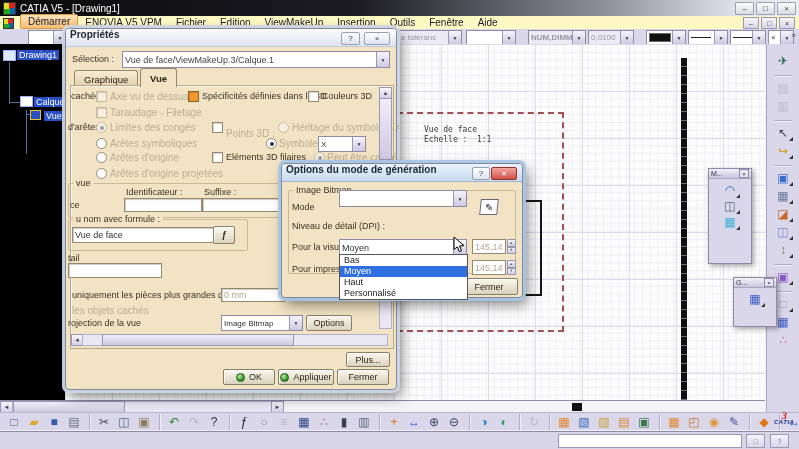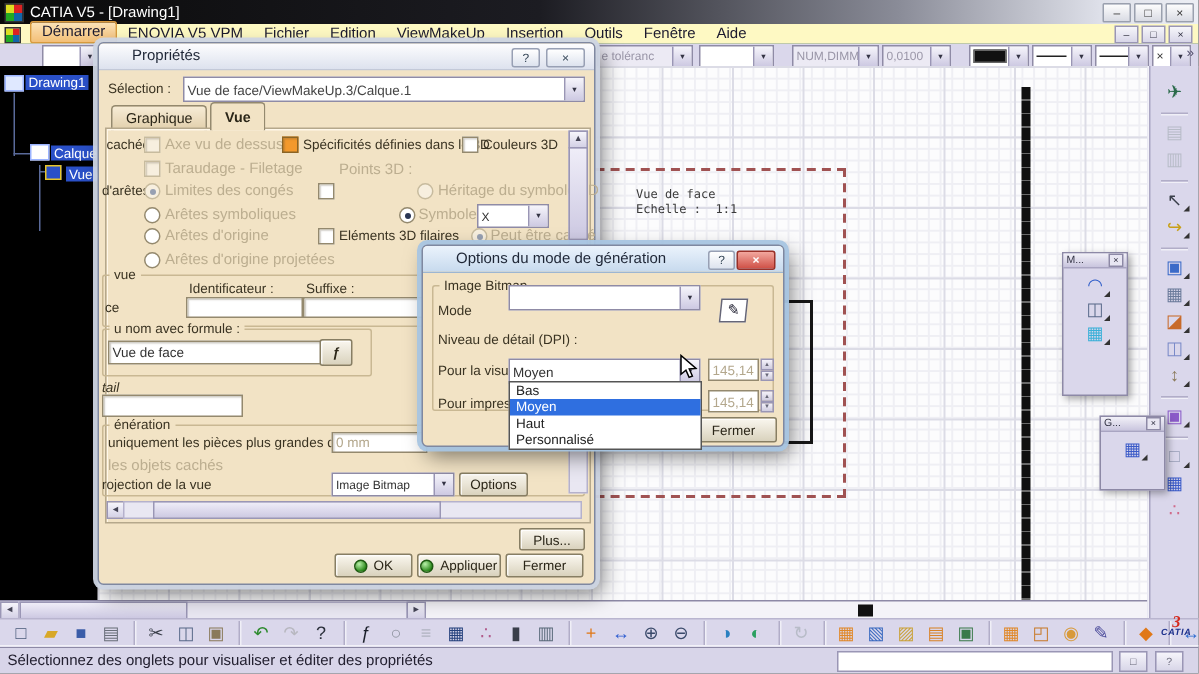--- a/index.html
+++ b/index.html
@@ -83,21 +83,21 @@
   .stin{position:absolute;left:558px;top:3px;width:182px;height:12px;background:#fff;border:1px solid #9a96b5;}
   .stb{position:absolute;top:3px;width:17px;height:12px;background:linear-gradient(#f6f5fb,#d8d6e8);
     border:1px solid #9a96b5;font-size:7px;color:#667;display:flex;align-items:center;justify-content:center;}
   
   .dlg{position:absolute;background:#f2e3c5;border:1px solid #7f88a0;border-radius:4px;}
   .dlg.props{left:65px;top:28px;width:330px;height:360px;z-index:5;
     box-shadow:0 0 0 3px rgba(206,213,227,.95),4px 6px 14px rgba(0,0,0,.5);}
   .dlg.opts{left:281px;top:163px;width:240px;height:133px;z-index:8;
     box-shadow:0 0 0 3px rgba(168,197,226,.95),4px 6px 14px rgba(0,0,0,.5);}
   .dtb{position:absolute;left:0;right:0;top:0;height:17px;border-radius:3px 3px 0 0;display:flex;
-    align-items:center;padding:0 22px;font-size:10px;font-weight:normal;color:#1e2636;}
+    padding:0 4px;font-size:10px;font-weight:bold;color:#1e2636;}
   .props>.dtb{background:linear-gradient(#fdfdfe,#dde2ee);border-bottom:1px solid #c3c9d8;}
   .opts>.dtb{background:linear-gradient(#ebf3fc,#c7daee);border-bottom:1px solid #9db6d2;}
   .tbtn{position:absolute;top:3px;height:11px;display:flex;align-items:center;justify-content:center;
     font-size:8px;border:1px solid #98a0b4;border-radius:2px;background:linear-gradient(#fff,#dde3ee);color:#345;}
   .tbtn.red{background:linear-gradient(#f2a79e,#cf5046);color:#fff;border-color:#993028;font-weight:bold;}
   .L{position:absolute;font-size:9px;color:#3a3322;white-space:nowrap;}
   .Ld{position:absolute;font-size:10px;color:#bcae90;white-space:nowrap;}
   .cb{position:absolute;width:9px;height:9px;background:#fff;border:1px solid #94896e;
       box-shadow:inset 1px 1px 1px rgba(90,80,60,.25);}
   .cb.chk{background:#f3992c;border-color:#8a6425;}
@@ -172,21 +172,21 @@
         <span class="arr">▼</span>
       </span>
     <span class="combo dis" style="left:398px;top:1px;width:62px;height:13px;">
       <span class="tx">e toléranc</span>
         <span class="arr">▼</span>
       </span>
     <span class="combo" style="left:466px;top:1px;width:48px;height:13px;">
       <span class="tx"></span>
         <span class="arr">▼</span>
       </span>
-    <span class="combo dis" style="left:528px;top:1px;width:56px;height:13px;">
+    <span class="combo dis" style="left:528px;top:1px;width:56px;height:13px;font-weight:bold;">
       <span class="tx">NUM,DIMM</span>
         <span class="arr">▼</span>
       </span>
     <span class="combo dis" style="left:588px;top:1px;width:44px;height:13px;">
       <span class="tx">0,0100</span>
         <span class="arr">▼</span>
       </span>
     <span class="combo" style="left:646px;top:1px;width:38px;height:13px;">
       <span class="swatch"></span>
         <span class="arr">▼</span>
@@ -308,21 +308,20 @@
       <span class="tbi" style="color: rgb(74, 74, 154);">✎</span>
       <span class="tbi sep" style="color: rgb(224, 120, 24);">◆</span>
       <span class="tbi sep" style="color: rgb(42, 106, 208);">↔</span>
     </div>
   <div class="logo" style="position:absolute;left:768px;top:412px;z-index:3;">
     <span class="mk">3</span>
       <span class="tx">CATIA</span>
   </div>
 
   <div class="statusbar">
-    <span>Sélectionnez des onglets pour visualiser et éditer des propriétés</span>
     <span class="stin"></span>
     <span class="stb" style="left:746px;">□</span>
     <span class="stb" style="left:770px;">?</span>
   </div>
 
   <div class="dlg props">
     <div class="dtb">
       <span>Propriétés</span>
     </div>
     <span class="tbtn" style="right:36px;width:17px;">?</span>
@@ -347,21 +346,21 @@
     <span class="cb" style="left:242px;top:62px;"></span>
     <span class="L" style="left:256px;top:62px;">Couleurs 3D</span>
 
     <span class="cb dis" style="left:30px;top:78px;"></span>
     <span class="Ld" style="left:44px;top:78px;">Taraudage - Filetage</span>
 
     <span class="L" style="left:2px;top:93px;">d'arêtes</span>
     <span class="rb dis sel" style="left:30px;top:93px;"></span>
     <span class="Ld" style="left:44px;top:93px;">Limites des congés</span>
     <span class="cb" style="left:146px;top:93px;"></span>
-    <span class="Ld" style="left:160px;top:79px;text-align:center;">Points 3D :</span>
+    <span class="Ld" style="left:160px;top:99px;text-align:center;">Points 3D :</span>
     <span class="rb dis" style="left:212px;top:93px;"></span>
     <span class="Ld" style="left:226px;top:93px;">Héritage du symbole 3D</span>
 
     <span class="rb" style="left:30px;top:109px;"></span>
     <span class="Ld" style="left:44px;top:109px;">Arêtes symboliques</span>
     <span class="rb sel" style="left:200px;top:109px;"></span>
     <span class="Ld" style="left:213px;top:109px;">Symbole</span>
     <span class="combo" style="left:252px;top:107px;width:46px;height:14px;color:#333;">
       <span class="tx">X</span>
         <span class="arr">▼</span>
@@ -385,26 +384,23 @@
     <span class="L" style="left:4px;top:171px;">ce</span>
     <span class="inp" style="left:58px;top:169px;width:72px;height:12px;"></span>
     <span class="inp" style="left:136px;top:169px;width:180px;height:12px;"></span>
 
     <div class="grp" style="left:2px;top:190px;width:178px;height:30px;">
       <span class="lg">u nom avec formule :</span>
       </div>
     <span class="inp" style="left:6px;top:198px;width:138px;height:14px;">Vue de face</span>
     <span class="btn" style="left:147px;top:197px;width:20px;height:16px;font-style:italic;font-weight:bold;">ƒ</span>
 
-    <span class="L" style="left:2px;top:224px;font-style:italic;">tail</span>
+    <span class="L" style="left:2px;top:224px;">tail</span>
     <span class="inp" style="left:2px;top:234px;width:88px;height:13px;"></span>
 
-    <div class="grp" style="left:2px;top:254px;width:320px;height:46px;">
-      <span class="lg">énération</span>
-      </div>
     <span class="L" style="left:6px;top:261px;">uniquement les pièces plus grandes que</span>
     <span class="inp dis" style="left:155px;top:259px;width:58px;height:12px;">0 mm</span>
     <span class="Ld" style="left:6px;top:276px;">les objets cachés</span>
     <span class="L" style="left:2px;top:289px;">rojection de la vue</span>
     <span class="combo" style="left:155px;top:286px;width:80px;height:14px;color:#333;">
       <span class="tx">Image Bitmap</span>
         <span class="arr">▼</span>
       </span>
     <span class="btn" style="left:240px;top:286px;width:44px;height:14px;">Options</span>
 

